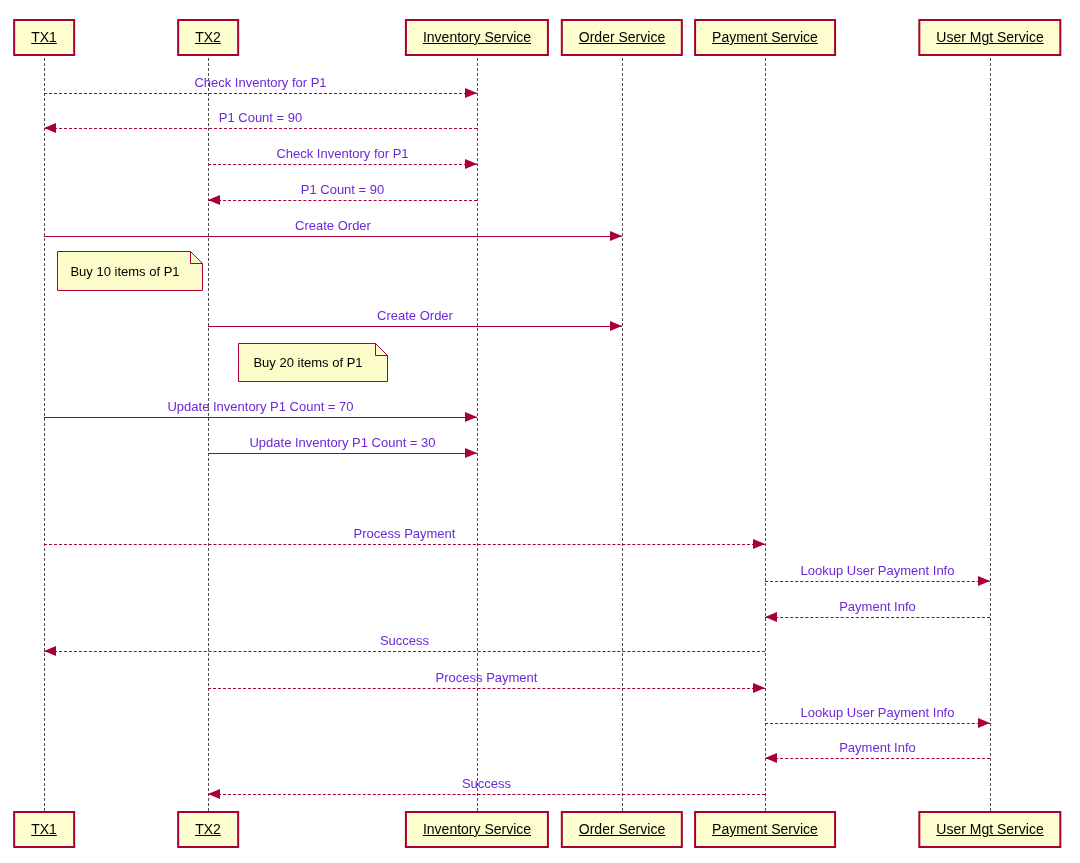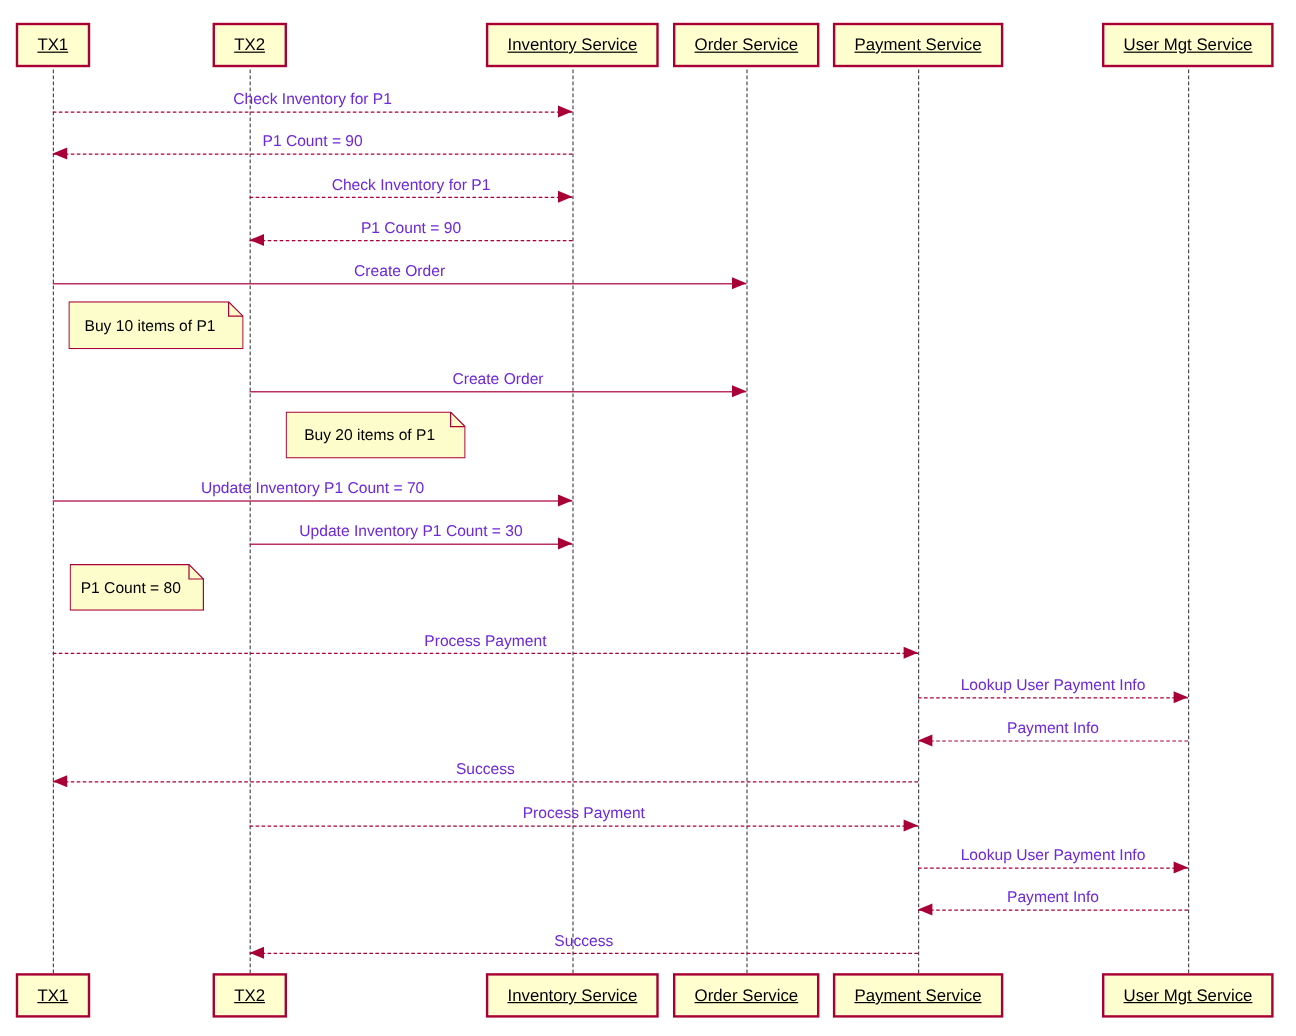--- a/index.html
+++ b/index.html
@@ -181,20 +181,13 @@
       </svg>
       <div class="note-text">Buy 10 items of P1</div>
     </div>
     <div class="note" style="left: 222px; top: 343px; width: 150px; height: 39px; margin-left: 16px;">
       <svg width="150" height="39">
         <path d="M0.5,0.5 L137.5,0.5 L149.5,12.5 L149.5,38.5 L0.5,38.5 Z" fill="#FDFDCC" stroke="#A80036"></path>
         <path d="M137.5,0.5 L137.5,12.5 L149.5,12.5" fill="none" stroke="#A80036"></path>
       </svg>
       <div class="note-text">Buy 20 items of P1</div>
     </div>
-    <div class="note" style="left: 58px; top: 470px; width: 112px; height: 39px;">
-      <svg width="112" height="39">
-        <path d="M0.5,0.5 L99.5,0.5 L111.5,12.5 L111.5,38.5 L0.5,38.5 Z" fill="#FDFDCC" stroke="#A80036"></path>
-        <path d="M99.5,0.5 L99.5,12.5 L111.5,12.5" fill="none" stroke="#A80036"></path>
-      </svg>
-      <div class="note-text">P1 Count = 80</div>
-    </div>
   </div>
 
 </body></html>

